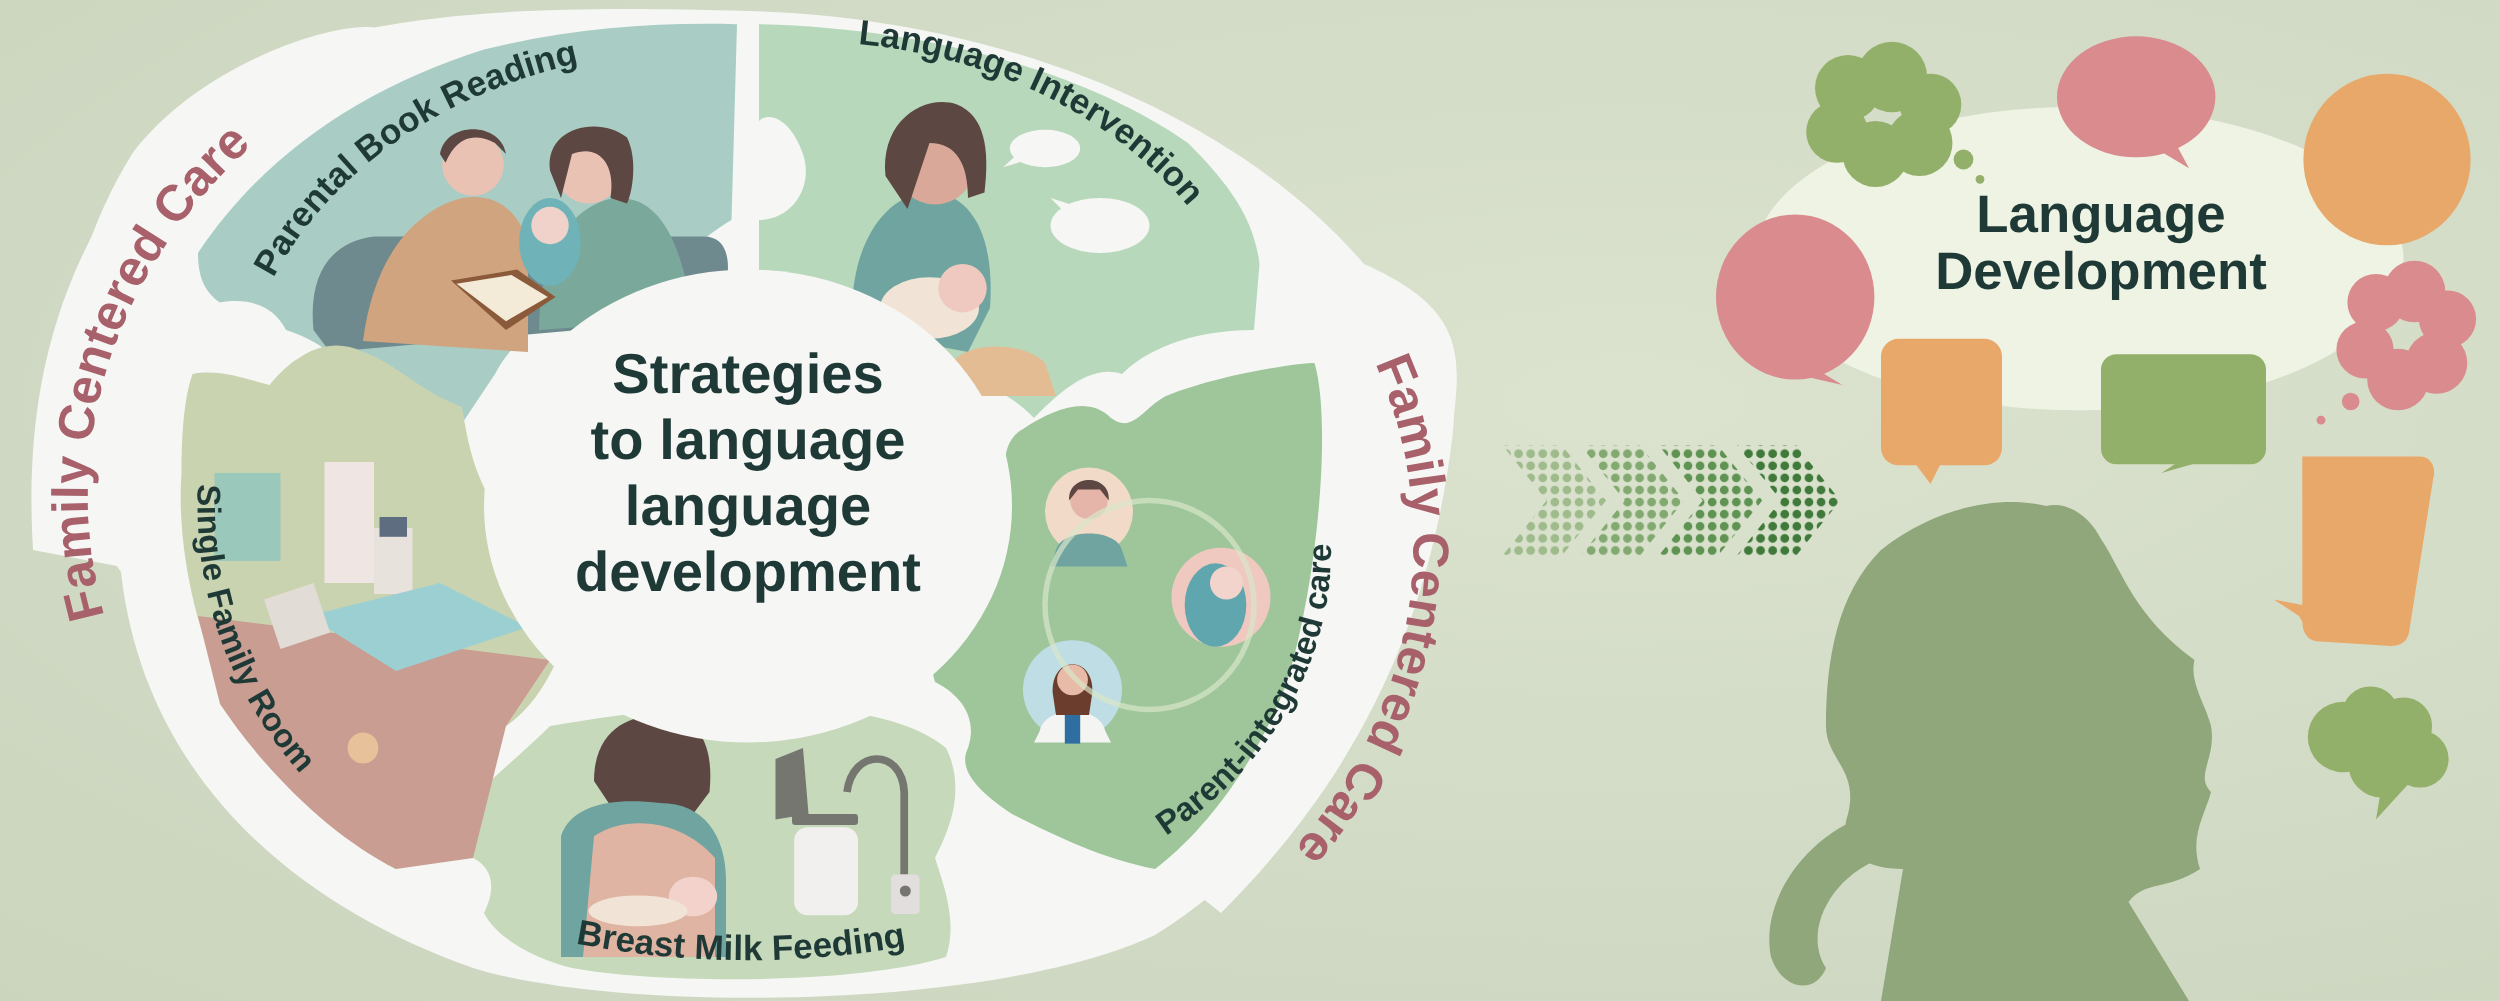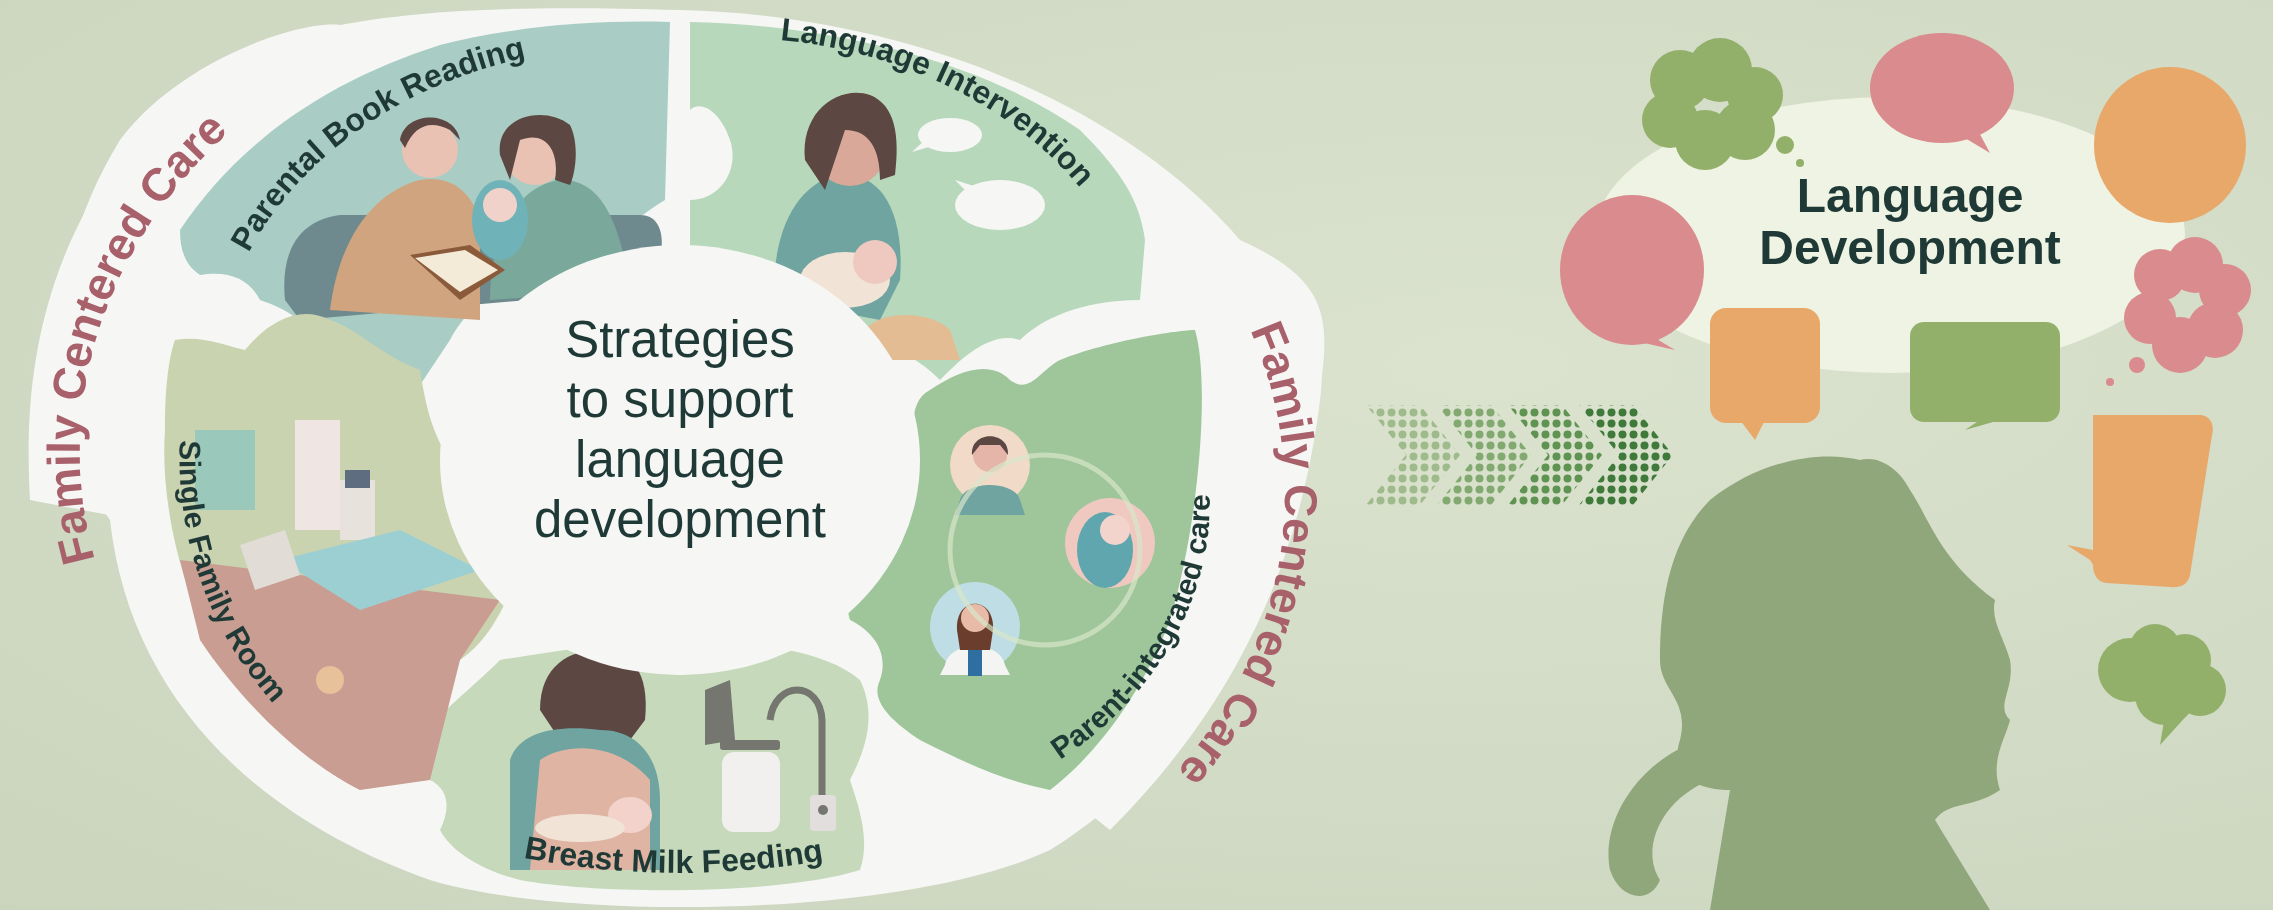--- a/index.html
+++ b/index.html
@@ -1,19 +1,19 @@
 <!DOCTYPE html>
 <html><head>
 <meta charset="utf-8">
 <style>
   html,body{margin:0;padding:0;}
   body{width:2273px;height:910px;overflow:hidden;background:#d3dcc6;font-family:"Liberation Sans",sans-serif;}
   #stage{position:relative;width:2273px;height:910px;background:radial-gradient(ellipse at 65% 40%,#dbe3cf 0%,#d1dac4 60%,#cbd5be 100%);}
   svg{position:absolute;left:0;top:0;}
-  .ctr-title{position:absolute;left:470px;top:310px;width:420px;text-align:center;font-weight:normal;font-size:51px;line-height:60px;color:#1f3a36;}
+  .ctr-title{position:absolute;left:470px;top:310px;width:420px;text-align:center;font-weight:bold;font-size:51px;line-height:60px;color:#1f3a36;}
   .ctr-title span{display:block;}
   .ld-title{position:absolute;left:1700px;top:170px;width:420px;text-align:center;font-weight:bold;font-size:48px;line-height:52px;color:#1f3a36;}
   .ld-title span{display:block;}
 </style>
 </head>
 <body>
 
 <div id="stage">
 
 <svg width="2273" height="910" viewBox="0 0 2273 910">
@@ -200,21 +200,21 @@
       <path d="M 2165 715 L 2160 745 L 2190 712 Z"></path>
     </g>
   </g>
 
   <path fill="#8fa77a" d="M 1710 910 L 1730 790 C 1690 790 1670 770 1680 740 C 1690 700 1660 690 1660 660 C 1660 600 1670 540 1710 500 C 1760 460 1820 450 1860 460 C 1880 455 1900 470 1910 490 C 1930 520 1940 560 1995 600 C 1990 620 2005 640 2010 660 C 2015 690 1995 705 2010 720 C 2005 740 1990 760 2000 790 C 1970 810 1950 800 1935 820 L 1990 910 Z"></path>
   <path fill="#8fa77a" d="M 1700 740 C 1640 760 1600 820 1610 870 C 1620 900 1650 905 1660 880 C 1640 850 1660 800 1710 780 Z"></path>
 </svg>
 
 <div class="ctr-title">
   <span>Strategies</span>
-  <span>to support</span>
+  <span>to language</span>
   <span>language</span>
   <span>development</span>
 </div>
 
 <div class="ld-title">
   <span>Language</span>
   <span>Development</span>
 </div>
 
 </div>

